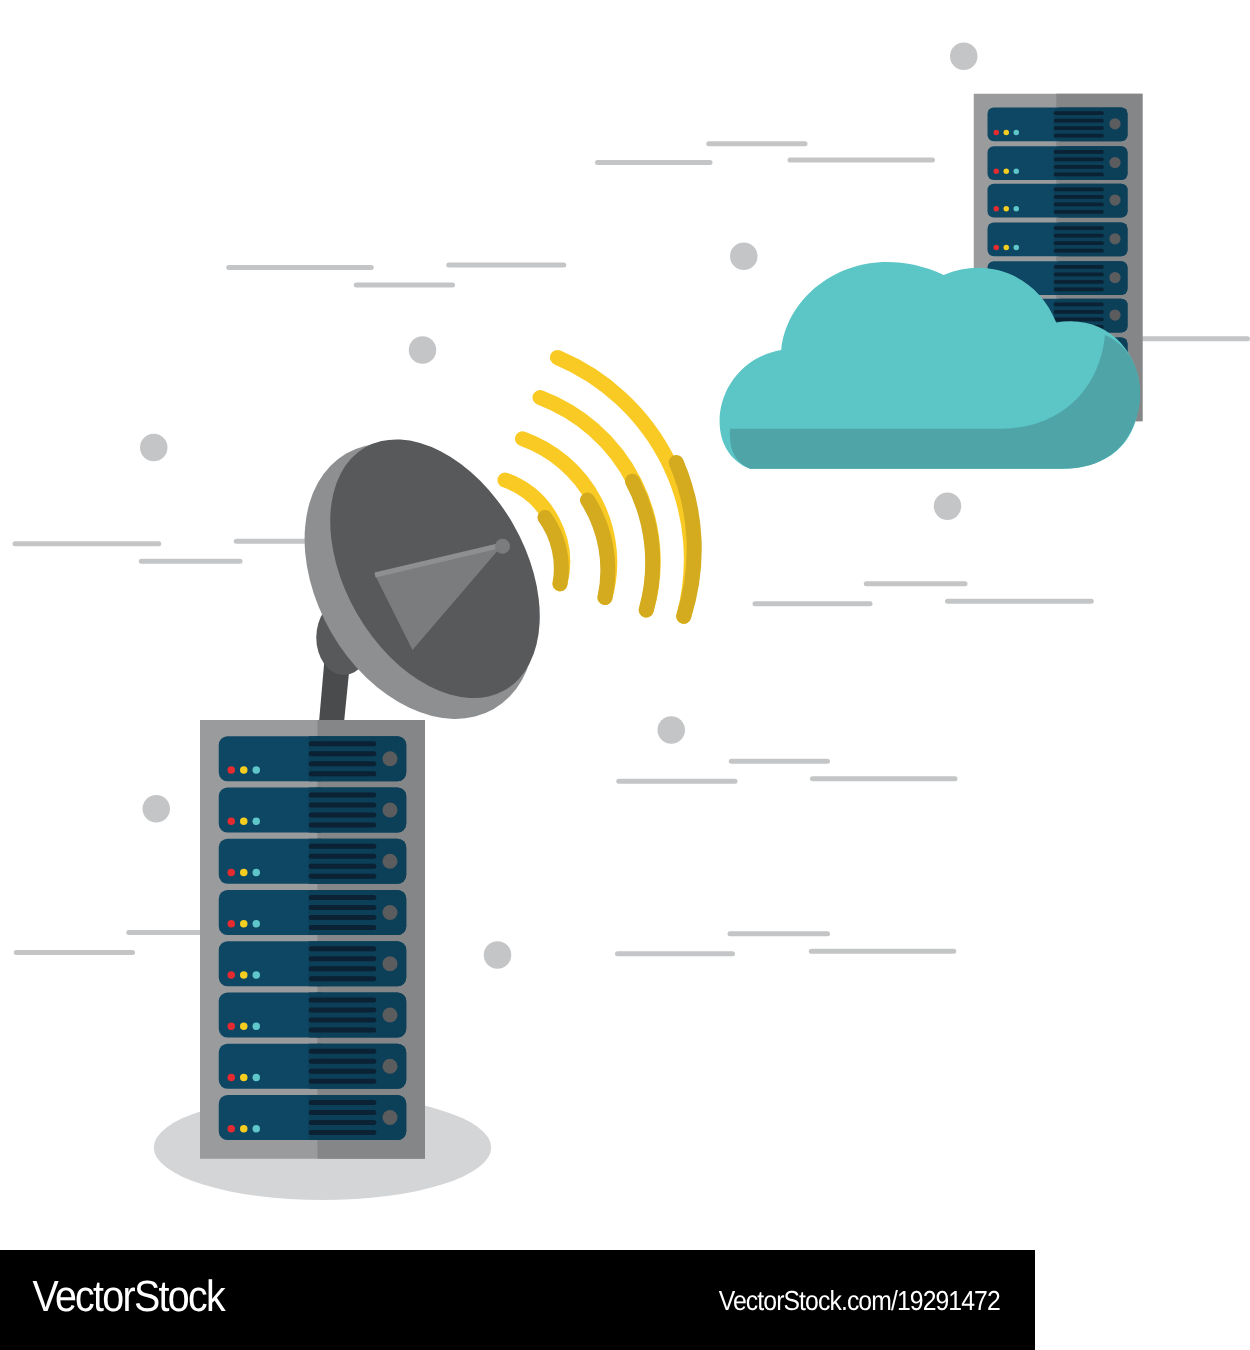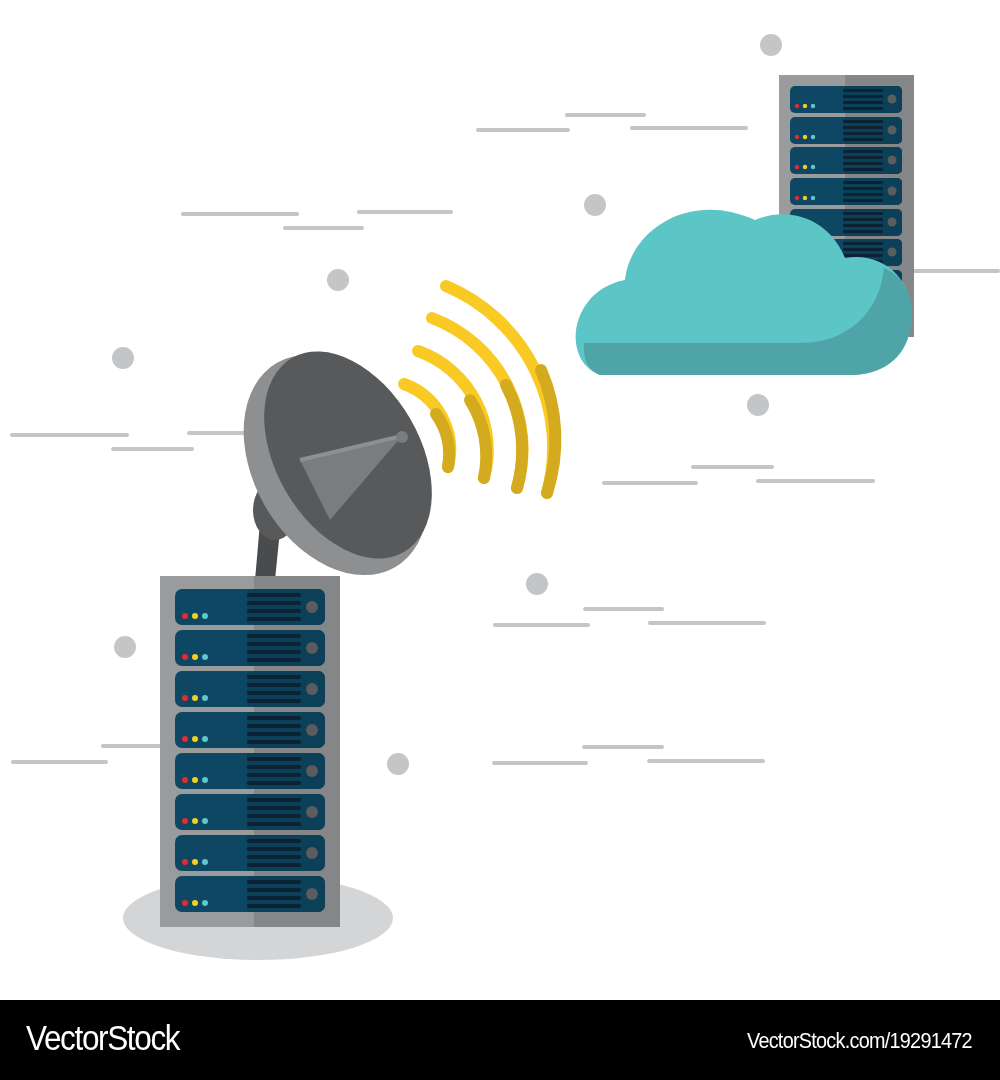--- a/index.html
+++ b/index.html
@@ -1,18 +1,18 @@
 <!DOCTYPE html>
 <html><head>
 <meta charset="utf-8">
 <style>
   html,body{margin:0;padding:0;background:#fff;}
   body{width:1000px;height:1080px;position:relative;overflow:hidden;font-family:"Liberation Sans",sans-serif;}
   #art{position:absolute;left:0;top:0;width:1000px;height:1000px;}
-  .footer{position:absolute;left:0;top:1000px;width:1000px;height:80px;background:#000;}
+  .footer{position:absolute;left:0;top:1000px;width:828px;height:80px;background:#000;}
   .brand{position:absolute;left:26px;top:18px;color:#fff;font-size:35px;letter-spacing:-1.5px;transform:scaleX(0.9);transform-origin:left center;}
   .ref{position:absolute;right:28px;top:28px;color:#fff;font-size:22px;letter-spacing:-0.8px;transform:scaleX(0.9);transform-origin:right center;}
 </style>
 </head>
 <body>
 
 <svg id="art" viewBox="0 0 1000 1000" xmlns="http://www.w3.org/2000/svg">
   <defs>
     <g id="unitL">
       <rect x="0" y="0" width="150" height="36" rx="7" fill="#0e4763"></rect>

